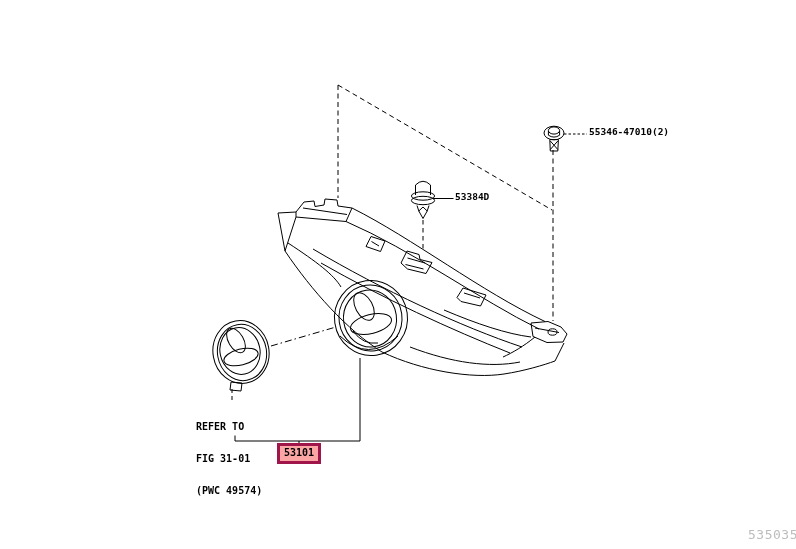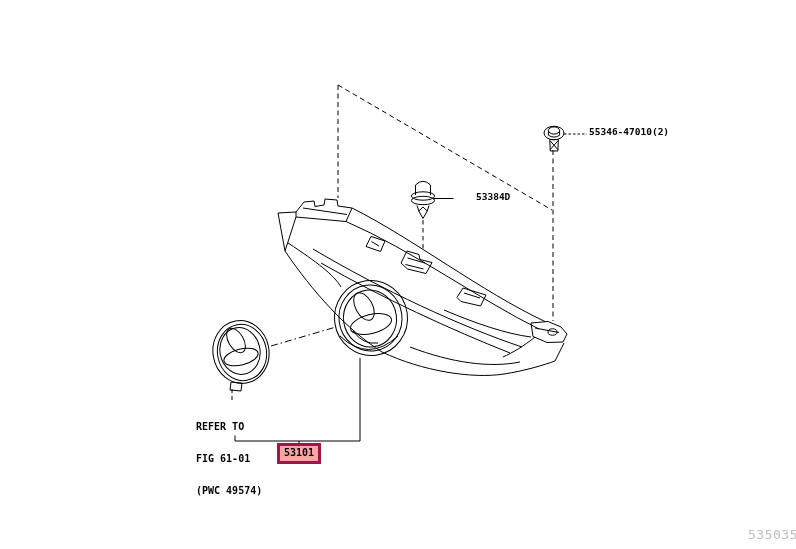--- a/index.html
+++ b/index.html
@@ -139,25 +139,25 @@
       <path d="M403.5,195 L403.5,185 Q411,177.5 418.5,185 L418.5,195"></path>
       <ellipse cx="411" cy="196" rx="11.6" ry="4.2"></ellipse>
       <ellipse cx="411" cy="200.5" rx="11.6" ry="4.2"></ellipse>
       <path d="M405,205.5 L406.8,211 L411,218.5 L415.2,211 L417,205.5"></path>
       <path d="M406.8,211 L411,207 L415.2,211"></path>
     </g>
   </svg>
 
   <span class="lbl" style="left:577px;top:127px;">55346-47010(2)</span>
 
-  <span class="lbl" style="left:464px;top:192px;">53384D</span>
+  <span class="lbl" style="left:443px;top:192px;">53384D</span>
 
   <div class="note">
     <div>REFER TO</div>
-    <div>FIG 61-01</div>
+    <div>FIG 31-01</div>
     <div>(PWC 49574)</div>
   </div>
 
   <div class="part-box">
     <span>53101</span>
   </div>
 
   <span class="footer-code">535035</span>
 
 </div>

